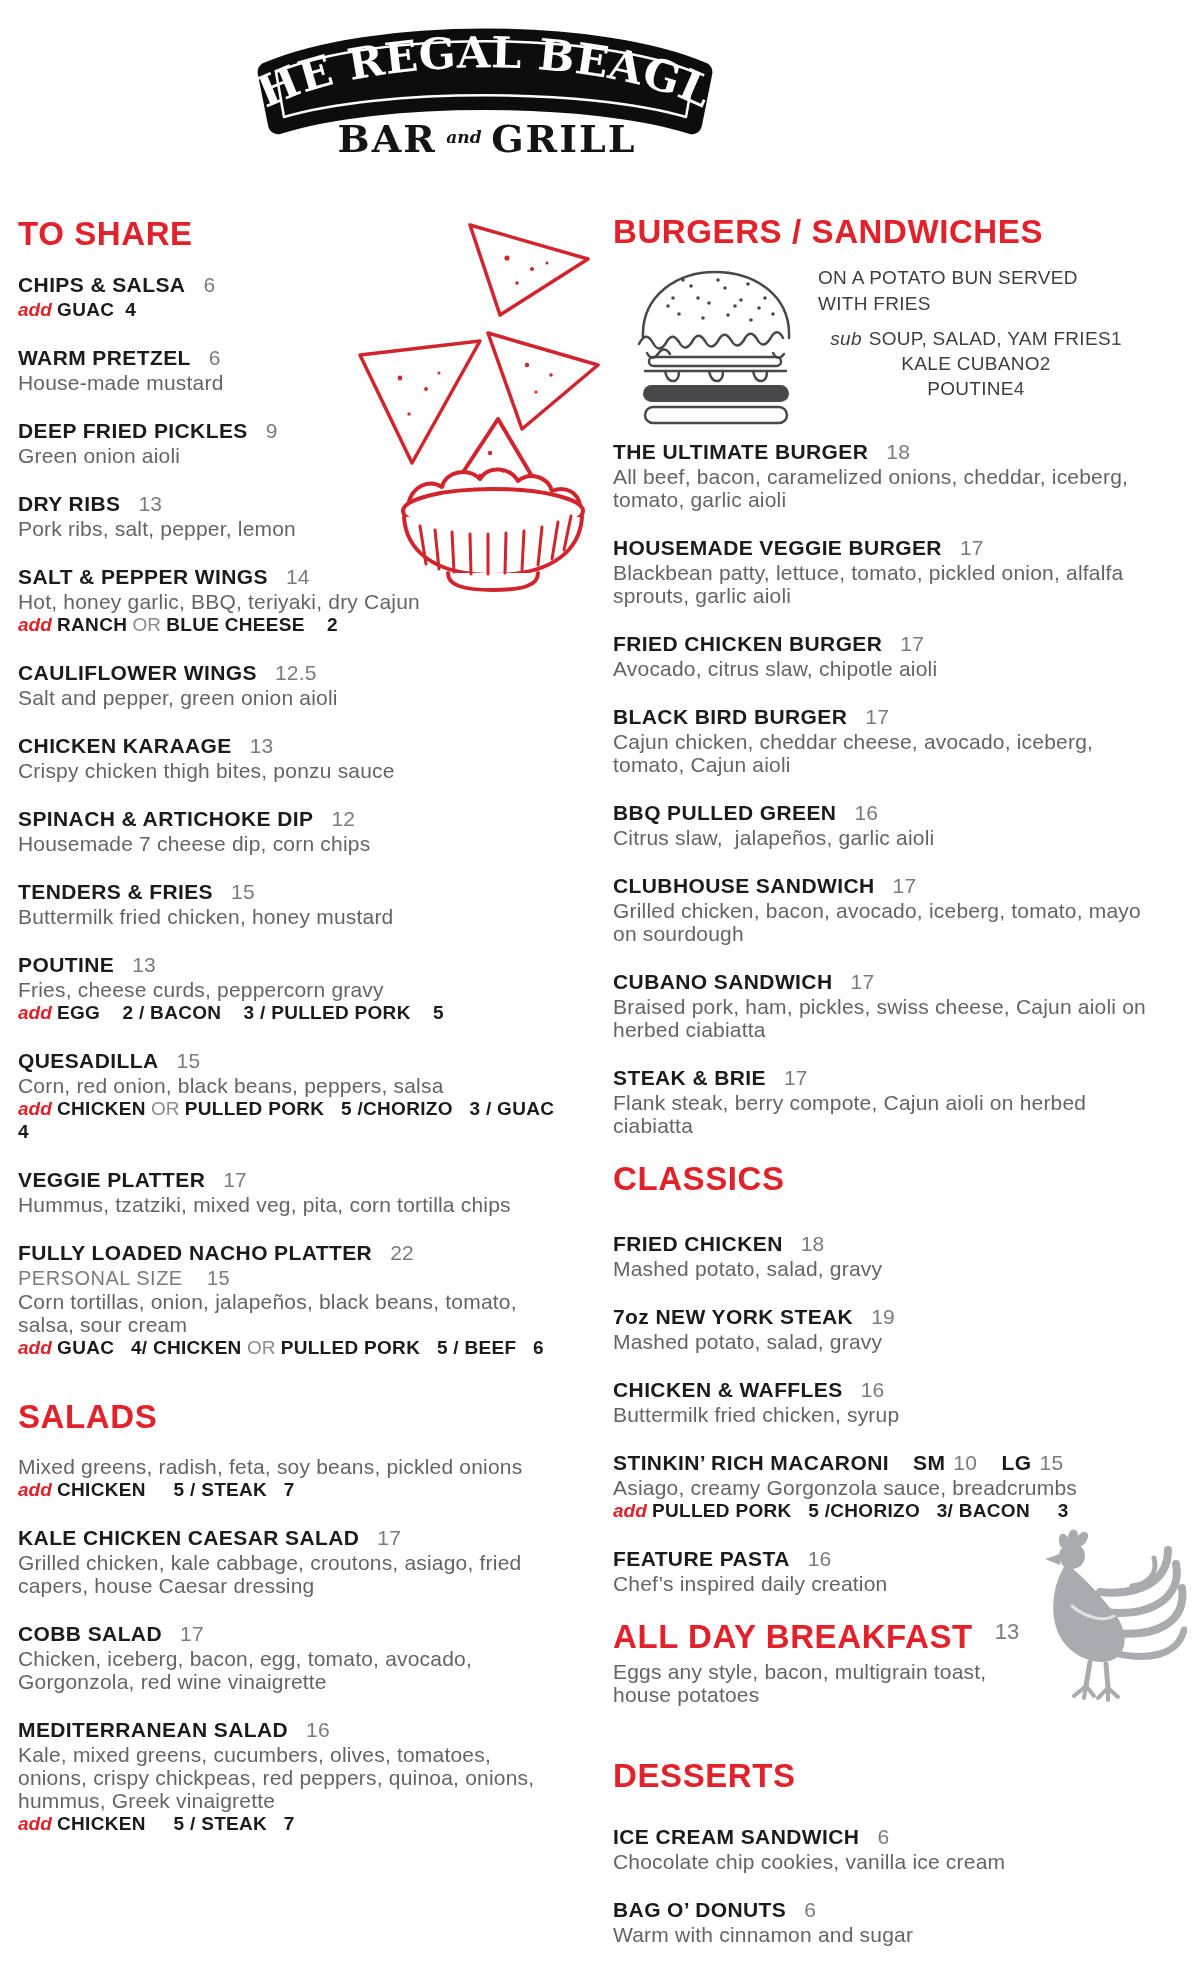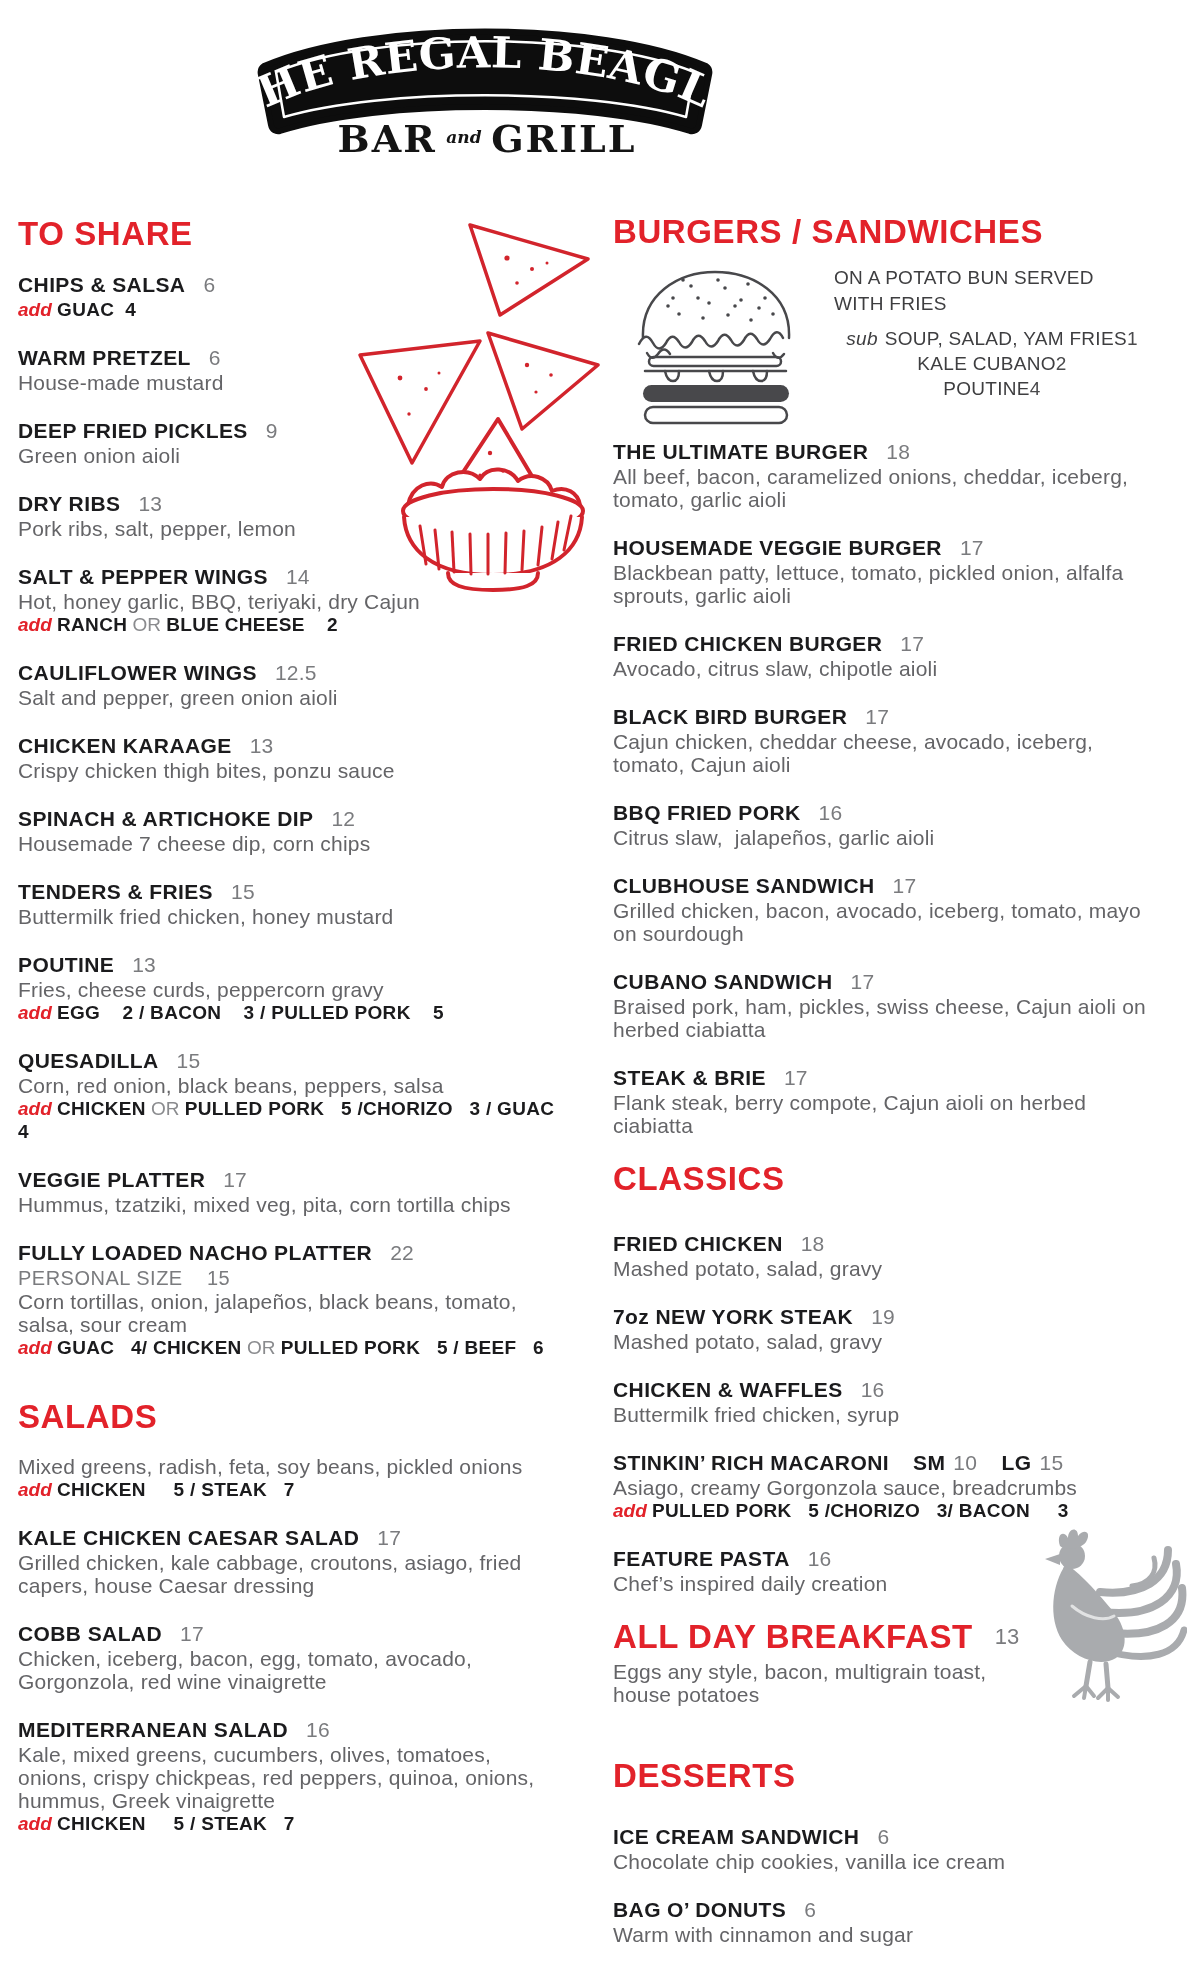--- a/index.html
+++ b/index.html
@@ -26,30 +26,30 @@
   .pr-b{font-weight:800;color:var(--ink);margin-left:24px}
   .pr-b:first-of-type{margin-left:24px}
   .pr-n{font-weight:400;color:var(--price);margin-left:8px}
   .item-subline{font-size:20px;line-height:24px;color:var(--price);letter-spacing:.5px;white-space:pre-wrap}
   .item-desc{font-size:21px;line-height:23px;color:var(--desc);letter-spacing:.2px;white-space:pre-wrap}
   .item-extra{font-size:19px;line-height:23px;white-space:pre-wrap}
   .seg-a{color:var(--red);font-weight:800;font-style:italic}
   .seg-b{color:var(--ink);font-weight:800;letter-spacing:.3px}
   .seg-o{color:#8a8b8e;font-weight:400}
 
-  .intro{display:flex;gap:16px;margin-bottom:6px}
+  .intro{display:flex;gap:0;margin-bottom:6px}
   .burger-illo{flex:0 0 205px}
   .note{width:316px;margin-top:7px;font-size:19px;line-height:26px;color:#3e3e40;letter-spacing:.3px}
   .note-rows{margin-top:9px;line-height:25px}
   .note-row{display:flex;justify-content:center}
   .note-pre{font-style:italic;margin-right:7px}
   .note-price{color:#4a4a4c}
 
   .breakfast-block{margin-top:0}
-  .breakfast-head{display:flex;align-items:center}
+  .breakfast-head{display:flex;align-items:flex-start}
   .bfast-title{font-size:33px;line-height:36px;font-weight:800;letter-spacing:.6px;color:var(--red)}
   .bfast-price{font-size:22px;color:var(--price);margin-left:22px;font-weight:400}
   .bfast-desc{max-width:382px;margin-top:5px}
 
   .chips-illo{position:absolute;left:330px;top:213px;width:280px;height:395px}
   .rooster-illo{position:absolute;left:1012px;top:1526px;width:175px;height:180px}
 </style>
 </head>
 <body>
 
@@ -273,21 +273,21 @@
         </div>
         <div class="item">
           <div class="item-head"><span class="item-name">FRIED CHICKEN BURGER</span><span class="item-price">17</span></div>
           <div class="item-desc">Avocado, citrus slaw, chipotle aioli</div>
         </div>
         <div class="item">
           <div class="item-head"><span class="item-name">BLACK BIRD BURGER</span><span class="item-price">17</span></div>
           <div class="item-desc">Cajun chicken, cheddar cheese, avocado, iceberg, tomato, Cajun aioli</div>
         </div>
         <div class="item">
-          <div class="item-head"><span class="item-name">BBQ FRIED PORK</span><span class="item-price">16</span></div>
+          <div class="item-head"><span class="item-name">BBQ PULLED GREEN</span><span class="item-price">16</span></div>
           <div class="item-desc">Citrus slaw,  jalapeños, garlic aioli</div>
         </div>
         <div class="item">
           <div class="item-head"><span class="item-name">CLUBHOUSE SANDWICH</span><span class="item-price">17</span></div>
           <div class="item-desc">Grilled chicken, bacon, avocado, iceberg, tomato, mayo on sourdough</div>
         </div>
         <div class="item">
           <div class="item-head"><span class="item-name">CUBANO SANDWICH</span><span class="item-price">17</span></div>
           <div class="item-desc">Braised pork, ham, pickles, swiss cheese, Cajun aioli on herbed ciabiatta</div>
         </div>

